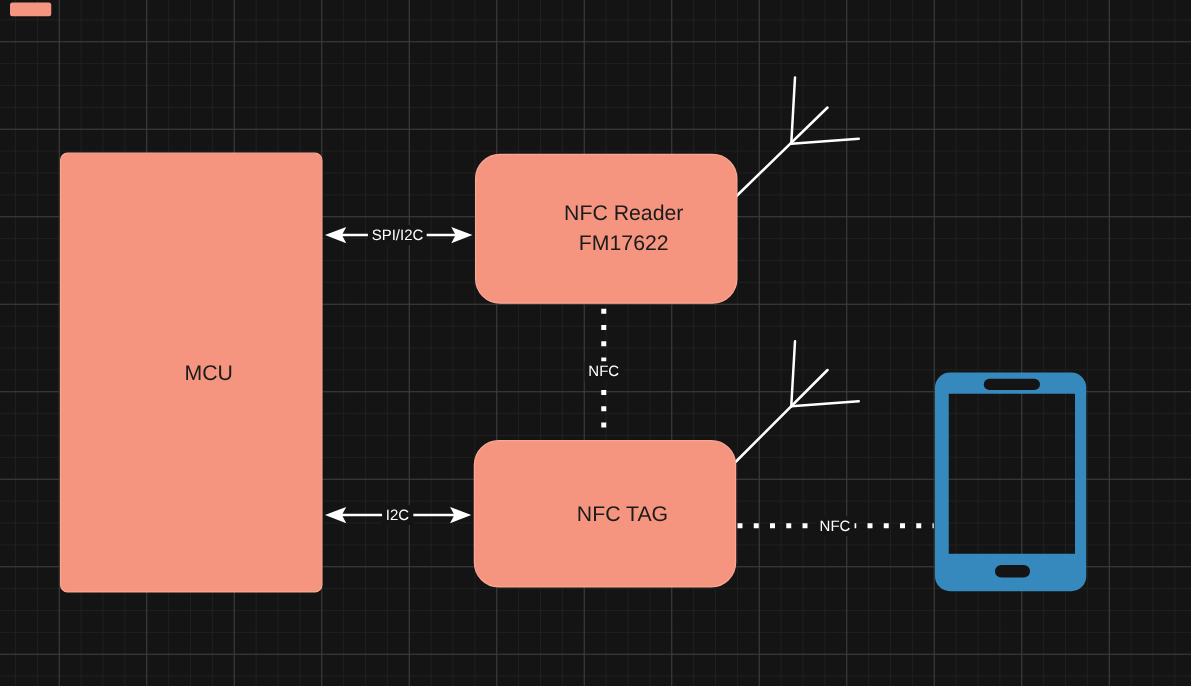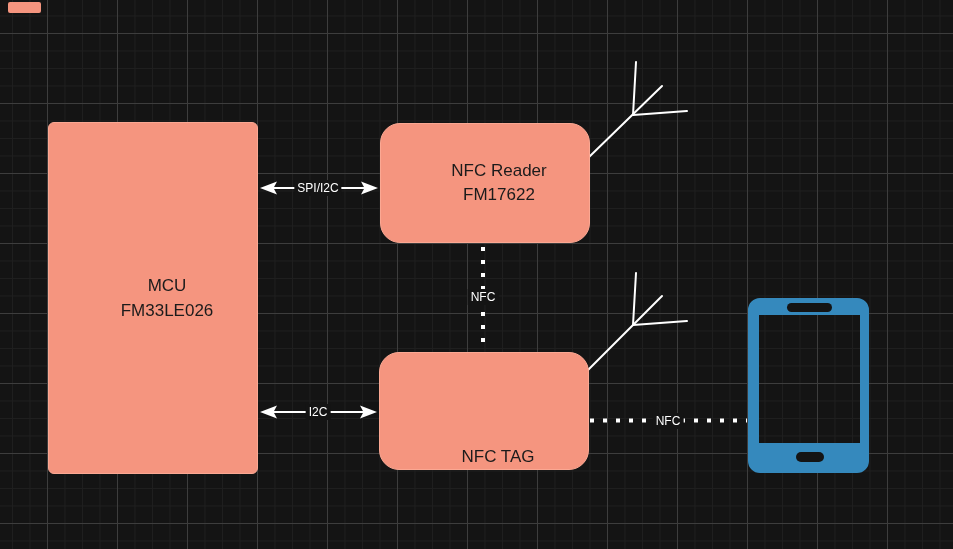--- a/index.html
+++ b/index.html
@@ -28,21 +28,21 @@
   .block{
     position:absolute;box-sizing:border-box;
     background:var(--block-fill,#F5957F);
     border:1px solid var(--block-stroke,#FBA893);
     color:var(--block-text,#1B1B1B);
     display:flex;flex-direction:column;align-items:center;justify-content:center;
     text-align:center;font-size:17px;line-height:25px;padding-left:28px;
   }
   .block-mcu{left:48px;top:122px;width:210px;height:352px;border-radius:6px;}
   .block-reader{left:380px;top:123px;width:210px;height:120px;border-radius:20px;line-height:24px;}
-  .block-tag{left:379px;top:352px;width:210px;height:118px;border-radius:20px;justify-content:flex-end;}
+  .block-tag{left:379px;top:352px;width:210px;height:118px;border-radius:20px;}
   svg.wires{position:absolute;left:0;top:0;z-index:1;}
   svg.wires line, svg.wires polyline{stroke:var(--connector,#fff);fill:none;}
   svg.wires .shaft{stroke-width:2;}
   svg.wires .dotted{stroke-width:4;stroke-dasharray:4 9;stroke-linecap:butt;}
   svg.wires .ant{stroke-width:2;stroke-linecap:round;}
   svg.wires polygon{fill:var(--connector,#fff);stroke:none;}
   .wire-label{
     position:absolute;z-index:2;transform:translate(-50%,-50%);
     color:var(--connector,#fff);font-size:12px;white-space:nowrap;
     background:var(--background,#141414);padding:1px 3px;
@@ -93,21 +93,20 @@
     <line class="ant" x1="588" y1="370" x2="662" y2="296"></line>
     <line class="ant" x1="633" y1="325" x2="636" y2="273"></line>
     <line class="ant" x1="633" y1="325" x2="687" y2="321"></line>
   </g>
 </svg>
 
 <div class="blocks-layer">
 
   <div class="block block-mcu">
     <span>MCU</span>
-    <span>FM33LE026</span>
   </div>
 
   <div class="block block-reader">
     <span>NFC Reader</span>
     <span>FM17622</span>
   </div>
 
   <div class="block block-tag">
     <span>NFC TAG</span>
   </div>

